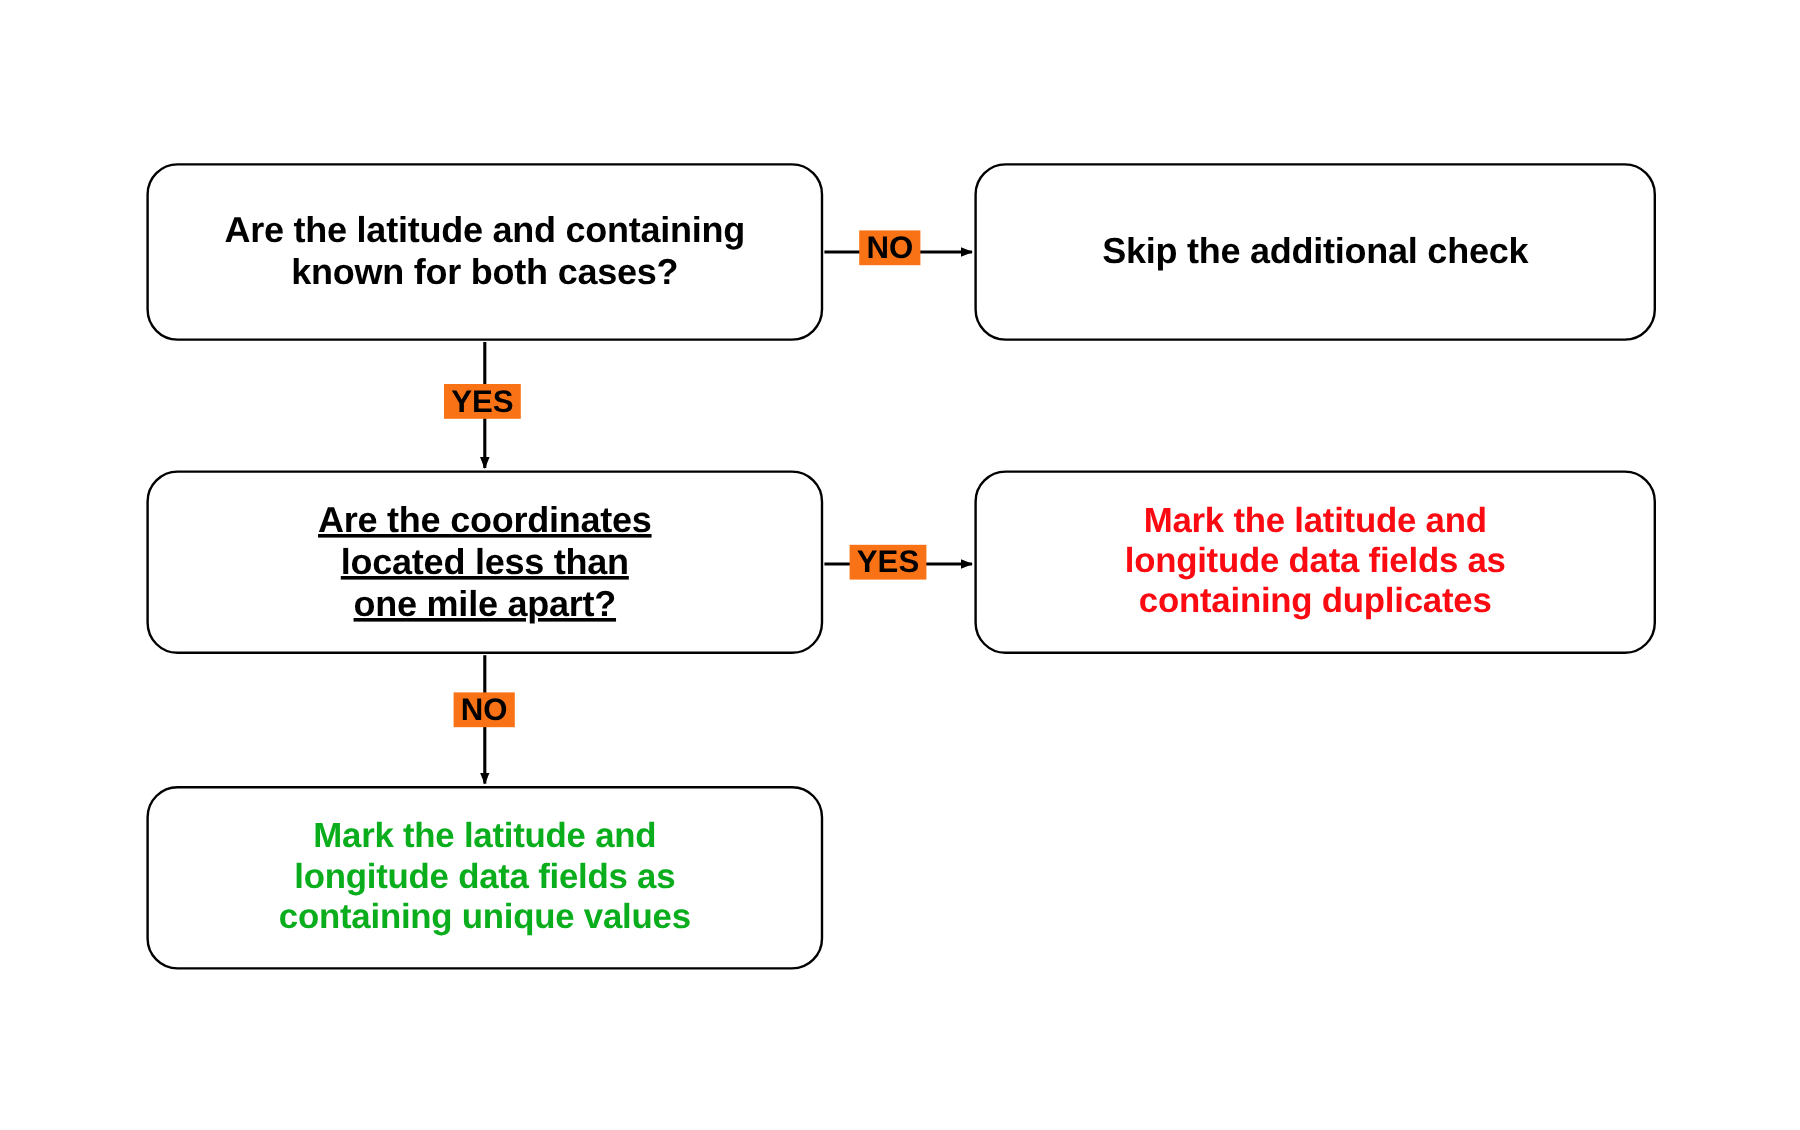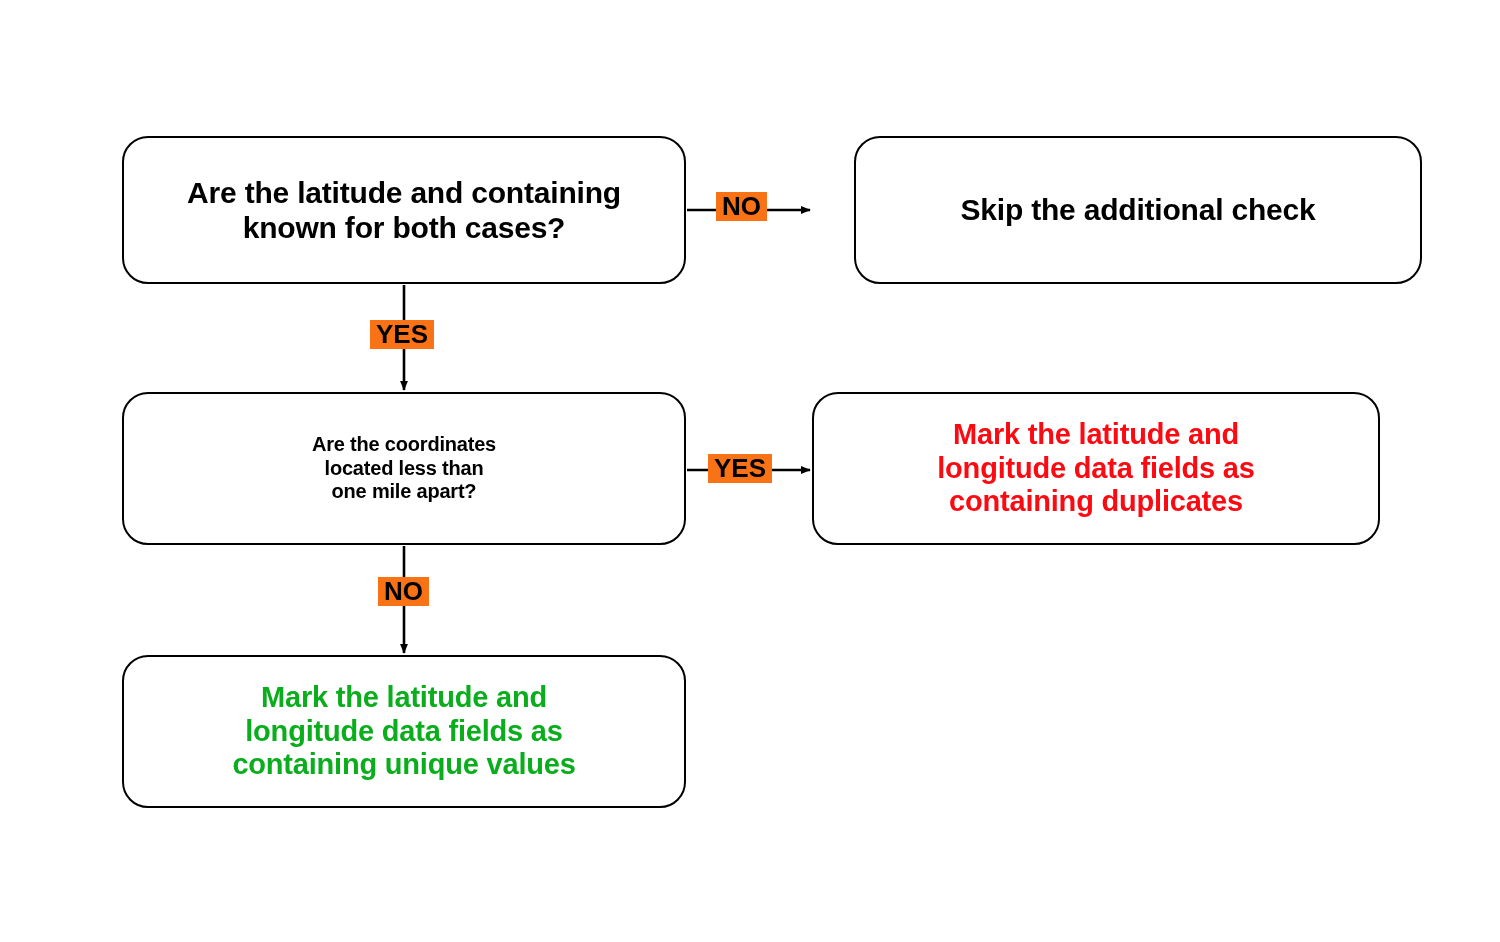--- a/index.html
+++ b/index.html
@@ -38,25 +38,25 @@
     white-space: pre-line;
     padding: 0 14px;
   }
   .node.black .node-text { color: #000000; }
   .node.red   .node-text { color: #fb0a12; }
   .node.green .node-text { color: #0aad1c; }
 
   #node-q1 { left: 122px; top: 136px;  width: 564px; height: 148px; }
   #node-q1 .node-text { font-size: 30px; }
 
-  #node-skip { left: 812px; top: 136px; width: 568px; height: 148px; margin-left: 42px; }
+  #node-skip { left: 812px; top: 136px; width: 568px; height: 148px; }
   #node-skip .node-text { font-size: 30px; }
 
   #node-q2 { left: 122px; top: 392px;  width: 564px; height: 153px; }
-  #node-q2 .node-text { font-size: 20px; }
+  #node-q2 .node-text { font-size: 30px; text-decoration: underline; }
 
   #node-dup { left: 812px; top: 392px; width: 568px; height: 153px; }
   #node-dup .node-text { font-size: 29px; }
 
   #node-uniq { left: 122px; top: 655px; width: 564px; height: 153px; }
   #node-uniq .node-text { font-size: 29px; }
 
   
   #connectors {
     position: absolute;

